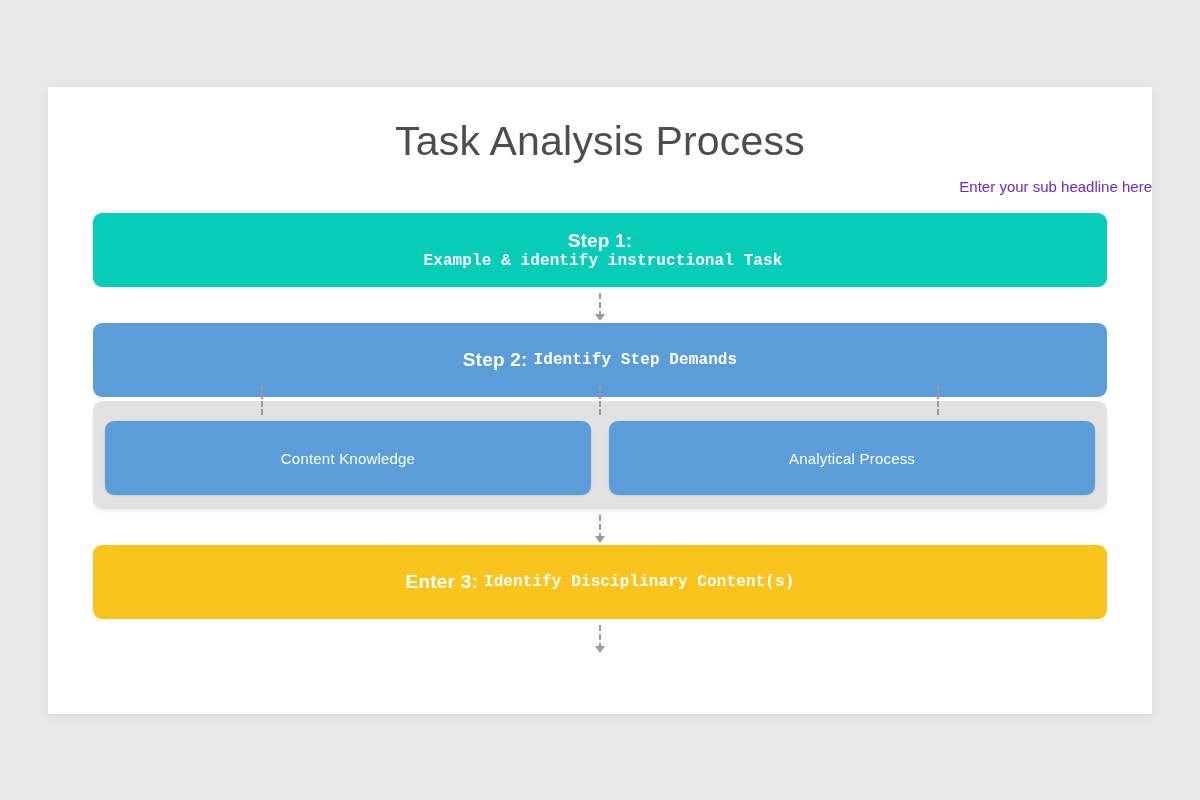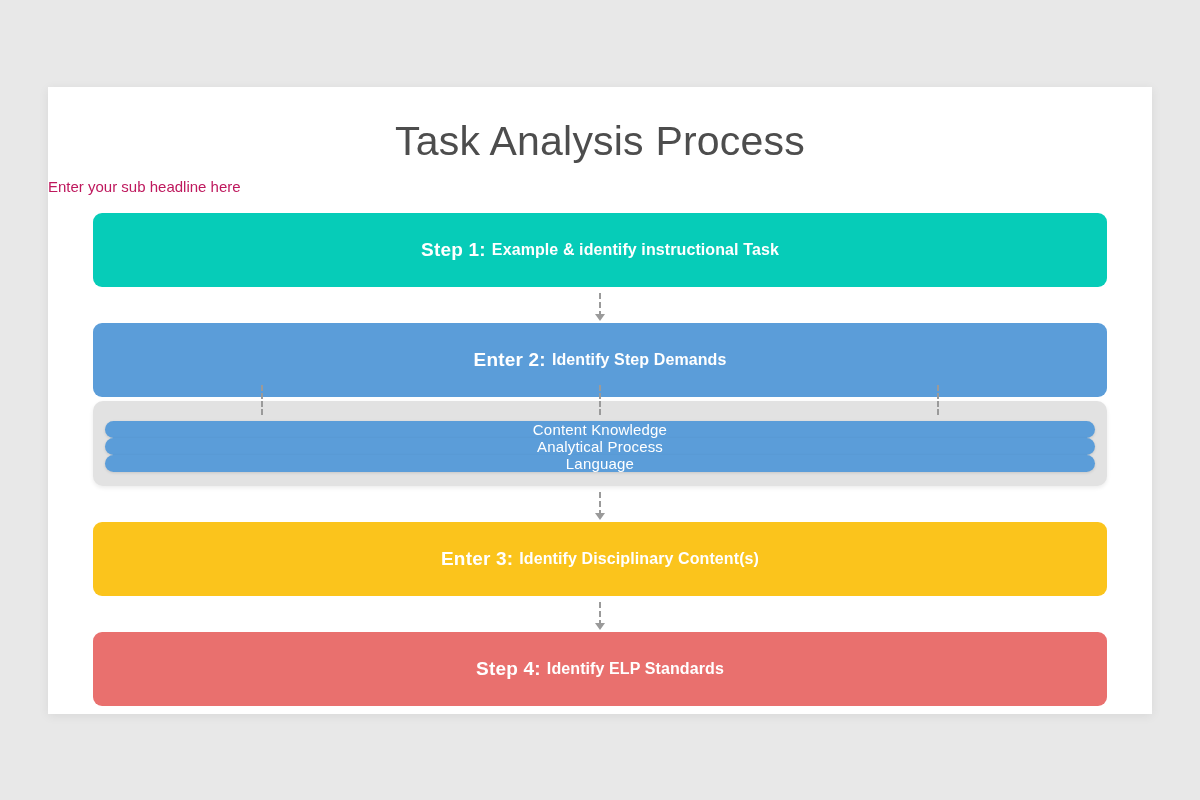--- a/index.html
+++ b/index.html
@@ -29,24 +29,24 @@
     font-size: 41px;
     font-weight: 400;
     color: #4d4d4d;
     letter-spacing: 0.2px;
     margin: 0;
     padding-top: 31px;
     line-height: 1.15;
   }
 
   #page-subtitle {
-    text-align: left;
+    text-align: right;
     font-size: 15px;
     font-weight: 400;
-    color: #be185d;
+    color: #6d28d9;
     margin: 0;
     padding-top: 13px;
   }
 
   .flow {
     position: relative;
     margin: 0 auto;
     width: 1014px;
     padding-top: 18px;
   }
@@ -65,20 +65,21 @@
   .step-bar .step-label {
     font-size: 19px;
     font-weight: bold;
     letter-spacing: 0.2px;
   }
   .step-bar .step-text {
     font-size: 16px;
     font-weight: bold;
     letter-spacing: 0.1px;
     margin-left: 6px;
+    font-family: Liberation Mono, monospace;
   }
 
   
   .connector {
     position: relative;
     height: 36px;
     display: flex;
     align-items: center;
     justify-content: center;
   }
@@ -122,21 +123,21 @@
     justify-content: center;
   }
   .sub-connectors .sc-line {
     width: 0;
     height: 30px;
     border-left: 2px dashed #9a9a9a;
   }
 
   .sub-row {
     display: flex;
-    flex-direction: column;
+    gap: 18px;
   }
   .sub-box {
     flex: 1;
     height: 74px;
     border-radius: 9px;
     display: flex;
     align-items: center;
     justify-content: center;
     color: #ffffff;
     font-size: 15px;
@@ -148,32 +149,32 @@
 </head>
 <body style="background: rgb(232, 232, 232);">
 
 <div id="slide-card" style="background: rgb(255, 255, 255);">
 
   <h1 id="page-title">Task Analysis Process</h1>
   <p id="page-subtitle">Enter your sub headline here</p>
 
   <div class="flow">
 
-    <div class="step-bar" id="step-1" style="background: rgb(6, 204, 184);">
+    <div class="step-bar" id="step-1" style="background: rgb(6, 204, 184); flex-direction: column;">
       <span class="step-label">Step 1:</span>
       <span class="step-text">Example &amp; identify instructional Task</span>
     </div>
 
     <div class="connector">
       <span class="dash-line" style="border-left-color: rgb(154, 154, 154);"></span>
       <span class="arrow-head" style="border-top-color: rgb(154, 154, 154);"></span>
     </div>
 
     <div class="step-bar" id="step-2" style="background: rgb(91, 157, 217);">
-      <span class="step-label">Enter 2:</span>
+      <span class="step-label">Step 2:</span>
       <span class="step-text">Identify Step Demands</span>
     </div>
 
     <div class="sub-group-wrap" style="background: rgb(226, 226, 226);">
       <div class="sub-connectors">
         <div class="sc-cell">
           <span class="sc-line" style="border-left-color: rgb(154, 154, 154);"></span>
         </div>
         <div class="sc-cell">
           <span class="sc-line" style="border-left-color: rgb(154, 154, 154);"></span>
@@ -183,40 +184,33 @@
         </div>
       </div>
 
       <div class="sub-row">
         <div class="sub-box" id="sub-0" style="background: rgb(91, 157, 217);">
           <span>Content Knowledge</span>
         </div>
         <div class="sub-box" id="sub-1" style="background: rgb(91, 157, 217);">
           <span>Analytical Process</span>
         </div>
-        <div class="sub-box" id="sub-2" style="background: rgb(91, 157, 217);">
-          <span>Language</span>
-        </div>
       </div>
     </div>
 
     <div class="connector">
       <span class="dash-line" style="border-left-color: rgb(154, 154, 154);"></span>
       <span class="arrow-head" style="border-top-color: rgb(154, 154, 154);"></span>
     </div>
 
     <div class="step-bar" id="step-3" style="background: rgb(251, 196, 28);">
       <span class="step-label">Enter 3:</span>
       <span class="step-text">Identify Disciplinary Content(s)</span>
     </div>
 
     <div class="connector">
       <span class="dash-line" style="border-left-color: rgb(154, 154, 154);"></span>
       <span class="arrow-head" style="border-top-color: rgb(154, 154, 154);"></span>
     </div>
 
-    <div class="step-bar" id="step-4" style="background: rgb(233, 112, 110);">
-      <span class="step-label">Step 4:</span>
-      <span class="step-text">Identify ELP Standards</span>
-    </div>
 
   </div>
 </div>
 
 </body></html>

